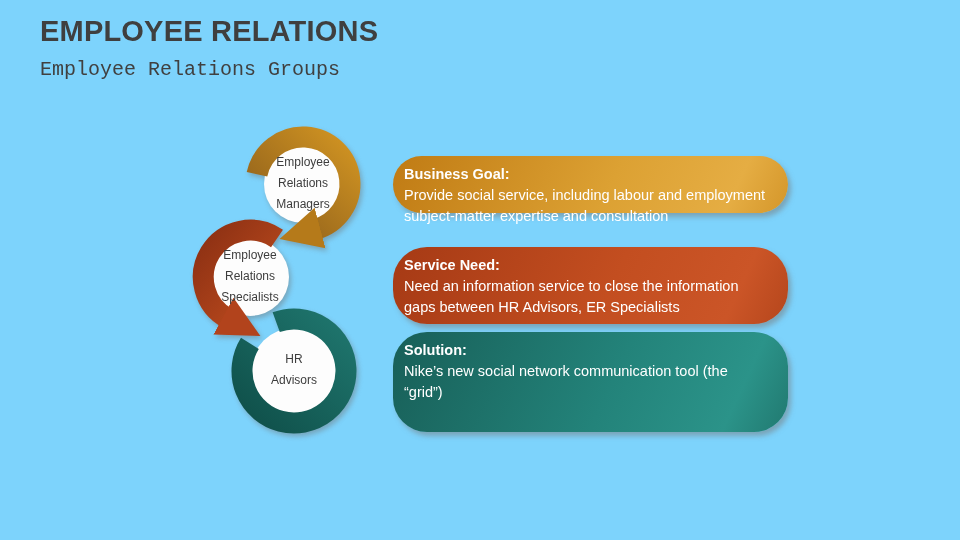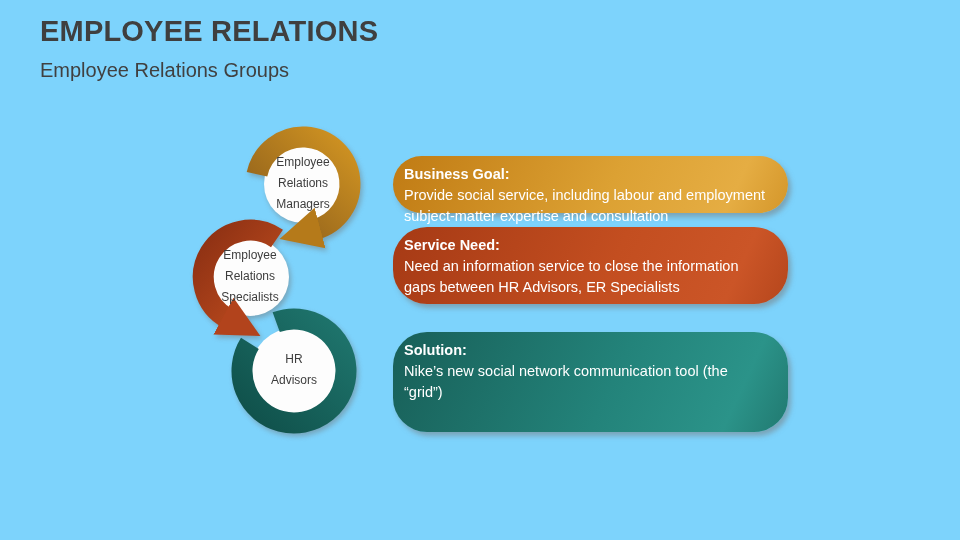--- a/index.html
+++ b/index.html
@@ -29,20 +29,21 @@
   }
   .subtitle {
     position: absolute;
     left: 40px;
     top: 59px;
     margin: 0;
     font-size: 20px;
     font-weight: normal;
     color: #404040;
     line-height: 1.1;
+    font-family: Liberation Mono, monospace;
   }
   .diagram {
     position: absolute;
     left: 0;
     top: 0;
   }
   .ring-shapes {
     filter: drop-shadow(2px 3px 2.5px rgba(110,110,110,0.45));
   }
   .circle-label {
@@ -68,21 +69,21 @@
     font-size: 14.5px;
     line-height: 21px;
     box-shadow: 3px 4px 5px rgba(120,120,120,0.5);
   }
   .card-heading { display: block; font-weight: bold; }
   .card-gold {
     top: 156px; height: 57px;
     background: linear-gradient(115deg, #c07b14 0%, #dca133 55%, #e5ad43 85%, #d4962a 100%);
   }
   .card-red {
-    top: 227px; height: 77px;
+    top: 247px; height: 77px;
     background: linear-gradient(115deg, #a63a15 0%, #c34e20 55%, #cb5527 85%, #b5461c 100%);
   }
   .card-teal {
     top: 332px; height: 100px;
     background: linear-gradient(115deg, #185f58 0%, #23837a 55%, #2b9389 85%, #217970 100%);
   }
 </style>
 </head>
 <body>
 

